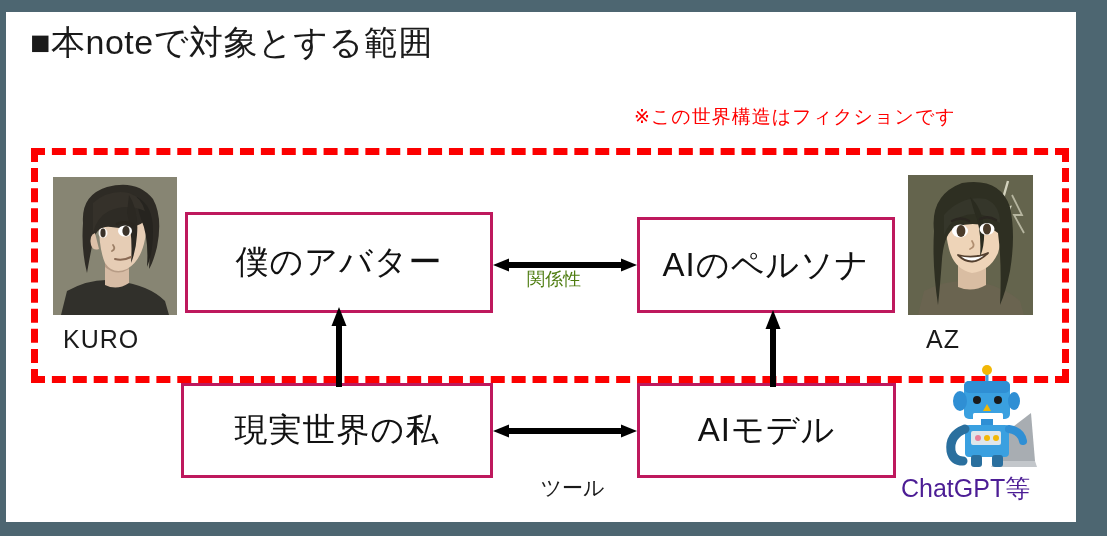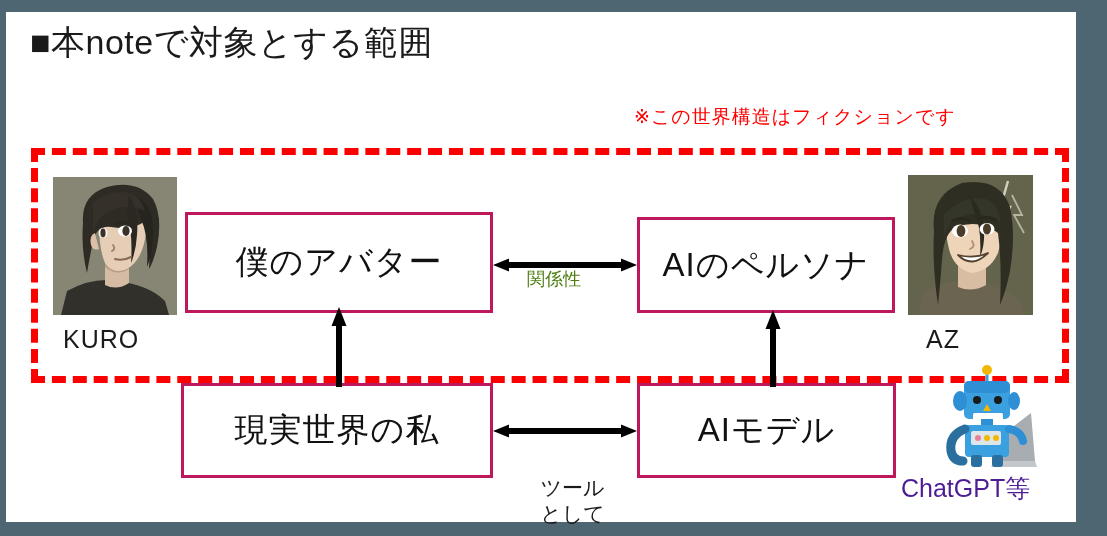--- a/index.html
+++ b/index.html
@@ -272,21 +272,20 @@
 
   <div class="arrow-h-tool">
     <svg viewBox="0 0 144 14" xmlns="http://www.w3.org/2000/svg">
       <line x1="12" y1="7" x2="132" y2="7" stroke="#000000" stroke-width="6"></line>
       <polygon points="0,7 16,0.5 16,13.5" fill="#000000"></polygon>
       <polygon points="144,7 128,0.5 128,13.5" fill="#000000"></polygon>
     </svg>
   </div>
   <div class="tool-label">
     <div>ツール</div>
-    <div>として</div>
   </div>
 
   <div class="arrow-v-left">
     <svg viewBox="0 0 18 80" xmlns="http://www.w3.org/2000/svg">
       <line x1="9" y1="80" x2="9" y2="16" stroke="#000000" stroke-width="6"></line>
       <polygon points="9,0 1.5,19 16.5,19" fill="#000000"></polygon>
     </svg>
   </div>
 
   <div class="arrow-v-right">

